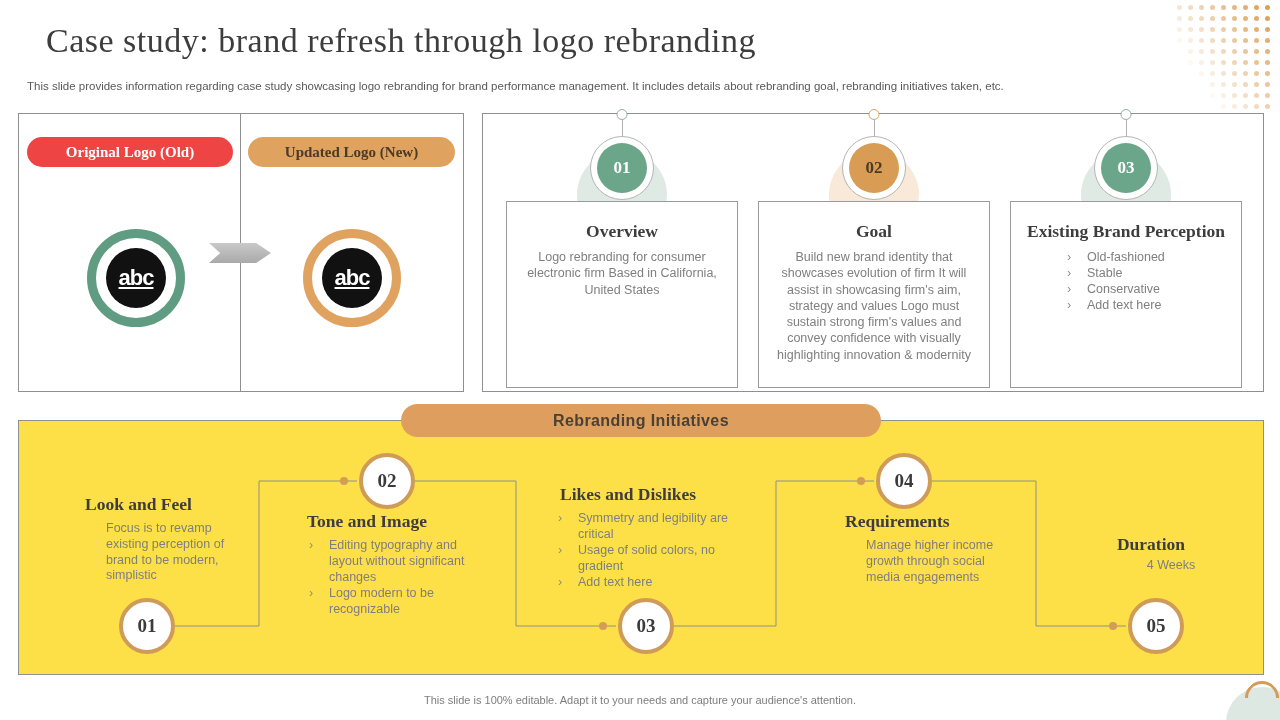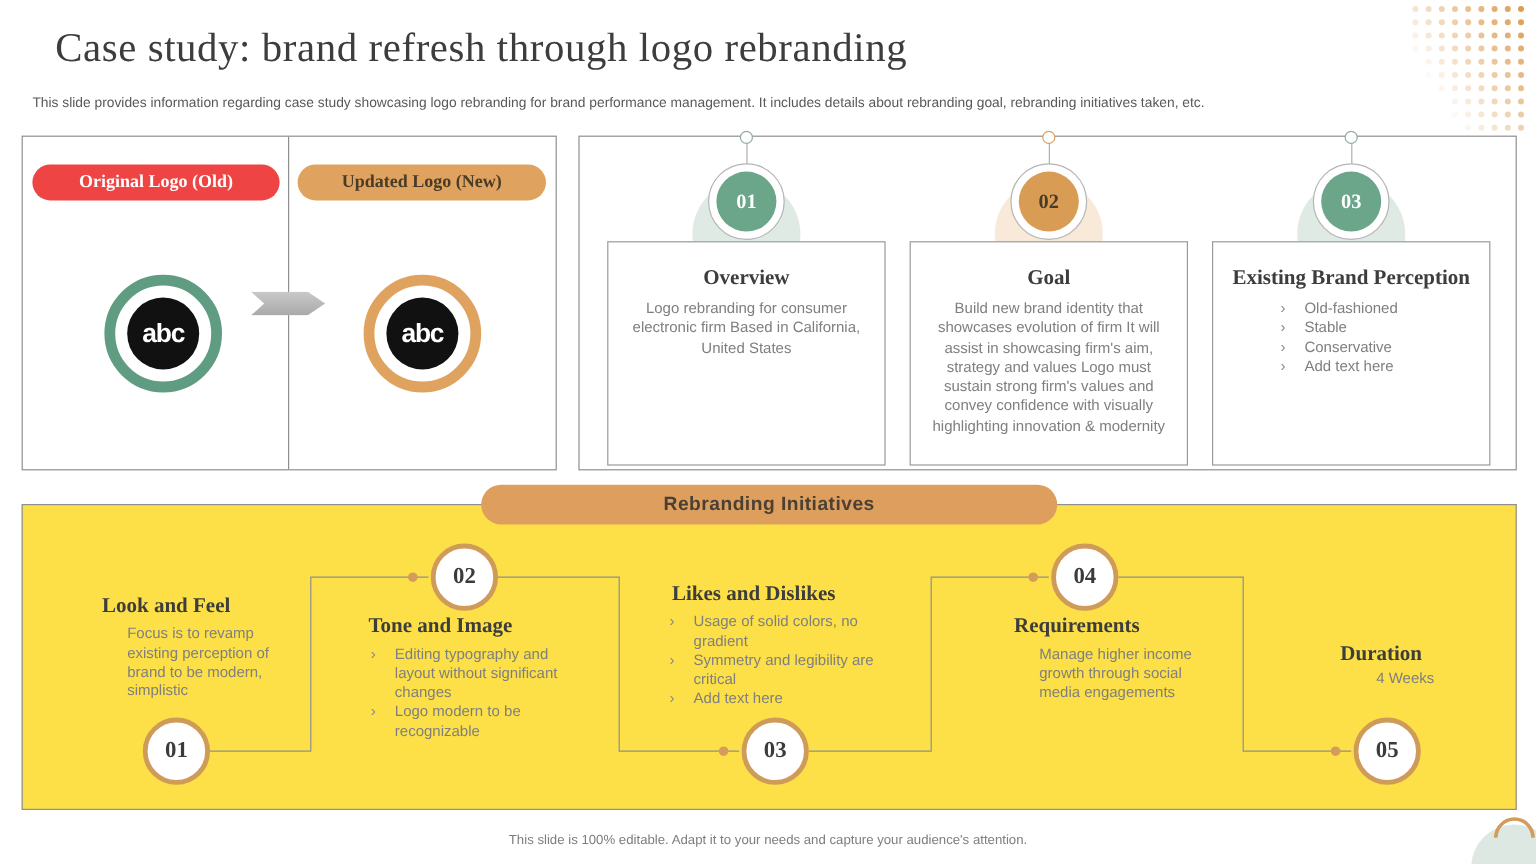--- a/index.html
+++ b/index.html
@@ -19,21 +19,21 @@
   .pill{position:absolute;top:23px;height:30px;line-height:30px;border-radius:16px;
         font-family:"Liberation Serif",serif;font-weight:bold;font-size:15px;text-align:center;}
   .pill-old{left:8px;width:206px;background:#ef4444;color:#ffffff;}
   .pill-new{left:229px;width:207px;background:#dfa35f;color:#4a3b28;}
   .logo-ring{position:absolute;top:115px;width:80px;height:80px;border-radius:50%;
              border:9px solid;background:#fff;display:flex;align-items:center;justify-content:center;}
   .ring-old{left:68px;border-color:#5f9c81;}
   .ring-new{left:284px;border-color:#dfa35f;}
   .logo-inner{width:60px;height:60px;border-radius:50%;background:#111111;color:#fff;
               display:flex;align-items:center;justify-content:center;
-              font-weight:bold;font-size:22px;letter-spacing:-1px;}
+              font-weight:bold;font-size:22px;letter-spacing:-1px;text-decoration:underline;}
   .arrow{position:absolute;left:190px;top:129px;width:62px;height:20px;
          background:linear-gradient(#c9c9c9,#a9a9a9);
          clip-path:polygon(0 0,76% 0,100% 50%,76% 100%,0 100%,18% 50%);}
   
   .rpanel{position:absolute;left:482px;top:113px;width:780px;height:277px;
           border:1px solid #8f8f8f;background:#fff;}
   .tcol{position:absolute;top:0;width:232px;height:100%;}
   .tcol-1{left:23px;}.tcol-2{left:275px;}.tcol-3{left:527px;}
   .node{position:absolute;left:50%;transform:translateX(-50%);top:-5px;width:9px;height:9px;
         border-radius:50%;background:#fff;border:1px solid;}
@@ -269,25 +269,25 @@
       <div class="b-row">
           <span class="mk"></span>
           <span>Logo modern to be recognizable</span>
         </div>
     </div>
 
     <div class="step-title" style="left:541px;top:63px;">Likes and Dislikes</div>
     <div class="step-bullets" style="left:539px;top:89px;width:172px;">
       <div class="b-row">
           <span class="mk"></span>
+          <span>Symmetry and legibility are critical</span>
+        </div>
+      <div class="b-row">
+          <span class="mk"></span>
           <span>Usage of solid colors, no gradient</span>
-        </div>
-      <div class="b-row">
-          <span class="mk"></span>
-          <span>Symmetry and legibility are critical</span>
         </div>
       <div class="b-row">
           <span class="mk"></span>
           <span>Add text here</span>
         </div>
     </div>
 
     <div class="step-title" style="left:826px;top:90px;">Requirements</div>
     <div class="step-body" style="left:827px;top:117px;width:135px;">Manage higher income growth through social media engagements</div>
 

